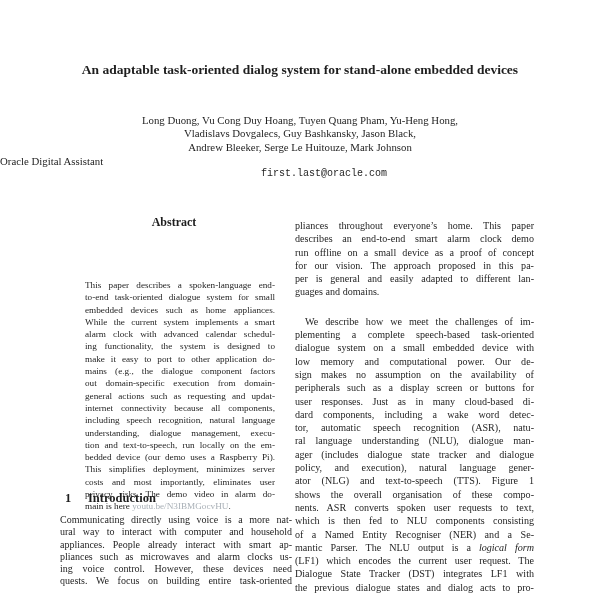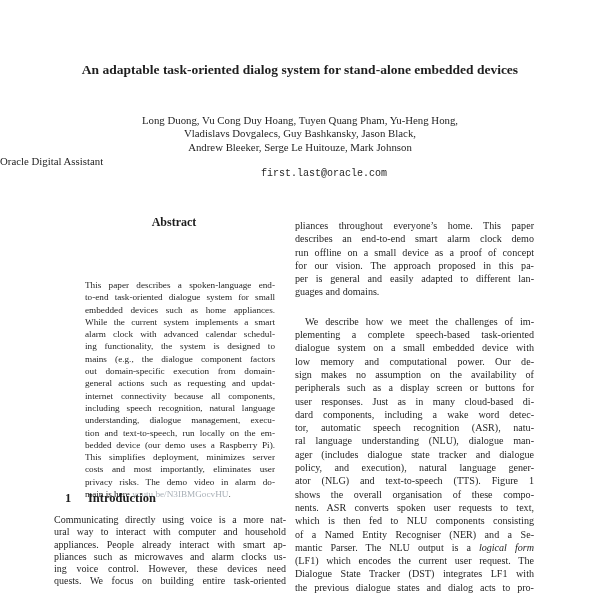--- a/index.html
+++ b/index.html
@@ -32,21 +32,21 @@
   .abs-body{
     position:absolute;top:240px;left:85px;width:190px;
     font-size:9.2px;line-height:12.3px;margin-top:39px;
   }
   .sec-heading{
     position:absolute;top:491px;left:58px;width:232px;
     font-weight:bold;font-size:12.5px;
   }
   .sec-num{display:inline-block;width:30px;padding-left:7px;box-sizing:border-box;}
   .intro-body{
-    position:absolute;top:514px;left:54px;width:232px;
+    position:absolute;top:514px;left:60px;width:232px;
     font-size:10px;line-height:12.3px;
   }
   .right-col{
     position:absolute;top:219px;left:295px;width:239px;
     font-size:10.1px;line-height:13.3px;
   }
   .tline{
     white-space:nowrap;
     text-align:justify;
     text-align-last:justify;
@@ -75,20 +75,21 @@
   <div class="abs-heading">Abstract</div>
 
   <div class="abs-body">
 
   <div class="tline"><span>This paper describes a spoken-language end-</span></div>
       <div class="tline"><span>to-end task-oriented dialogue system for small</span></div>
       <div class="tline"><span>embedded devices such as home appliances.</span></div>
       <div class="tline"><span>While the current system implements a smart</span></div>
       <div class="tline"><span>alarm clock with advanced calendar schedul-</span></div>
       <div class="tline"><span>ing functionality, the system is designed to</span></div>
+      <div class="tline"><span>make it easy to port to other application do-</span></div>
       <div class="tline"><span>mains (e.g., the dialogue component factors</span></div>
       <div class="tline"><span>out domain-specific execution from domain-</span></div>
       <div class="tline"><span>general actions such as requesting and updat-</span></div>
       <div class="tline"><span>internet connectivity because all components,</span></div>
       <div class="tline"><span>including speech recognition, natural language</span></div>
       <div class="tline"><span>understanding, dialogue management, execu-</span></div>
       <div class="tline"><span>tion and text-to-speech, run locally on the em-</span></div>
       <div class="tline"><span>bedded device (our demo uses a Raspberry Pi).</span></div>
       <div class="tline"><span>This simplifies deployment, minimizes server</span></div>
       <div class="tline"><span>costs and most importantly, eliminates user</span></div>

